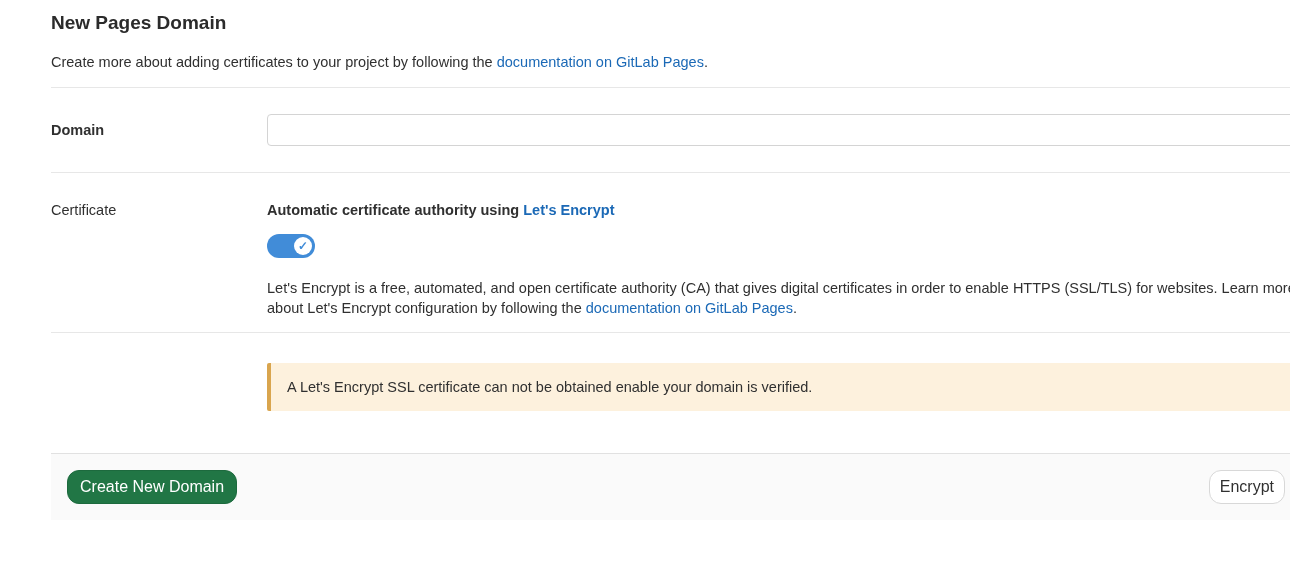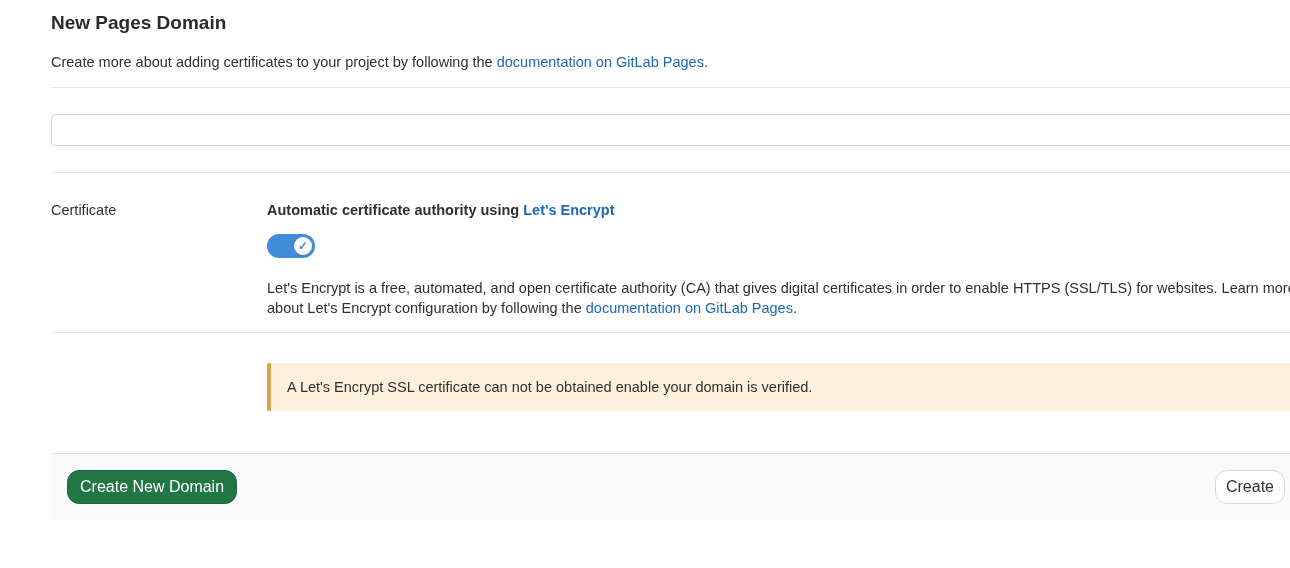--- a/index.html
+++ b/index.html
@@ -151,20 +151,21 @@
 
 <div class="page">
 
   <h1 class="page-title">New Pages Domain</h1>
 
   <p class="intro"><span>Create more about adding certificates to your project by following the </span><a class="link">documentation on GitLab Pages</a><span>.</span></p>
 
   <hr class="divider hr-1">
 
   <div class="form-row row-domain">
+    <div class="label-col label-domain">Domain</div>
     <div class="field-col">
       <input class="domain-input" type="text" value="" style="">
     </div>
   </div>
 
   <hr class="divider">
 
   <div class="form-row row-certificate">
     <div class="label-col">Certificate</div>
     <div class="field-col">
@@ -179,16 +180,16 @@
   </div>
 
   <hr class="divider hr-3">
 
   <div class="alert-warning">
     <span>A Let's Encrypt SSL certificate can not be obtained enable your domain is verified.</span>
   </div>
 
   <div class="form-actions">
     <button class="btn btn-success">Create New Domain</button>
-    <button class="btn btn-cancel">Create</button>
+    <button class="btn btn-cancel">Encrypt</button>
   </div>
 
 </div>
 
 </body></html>

